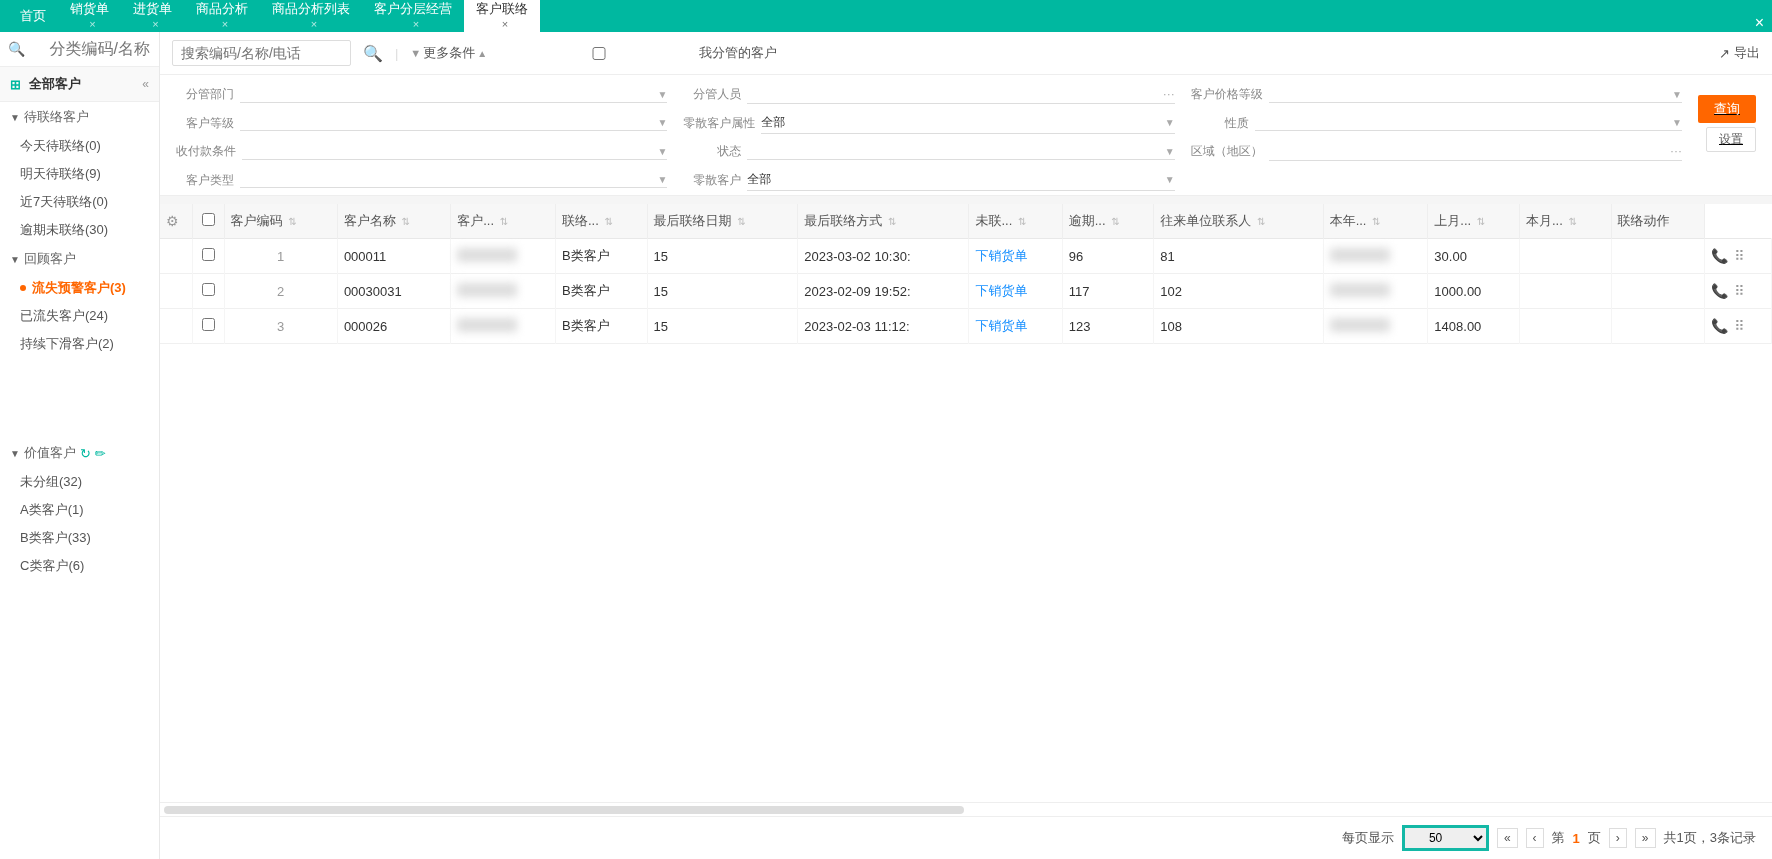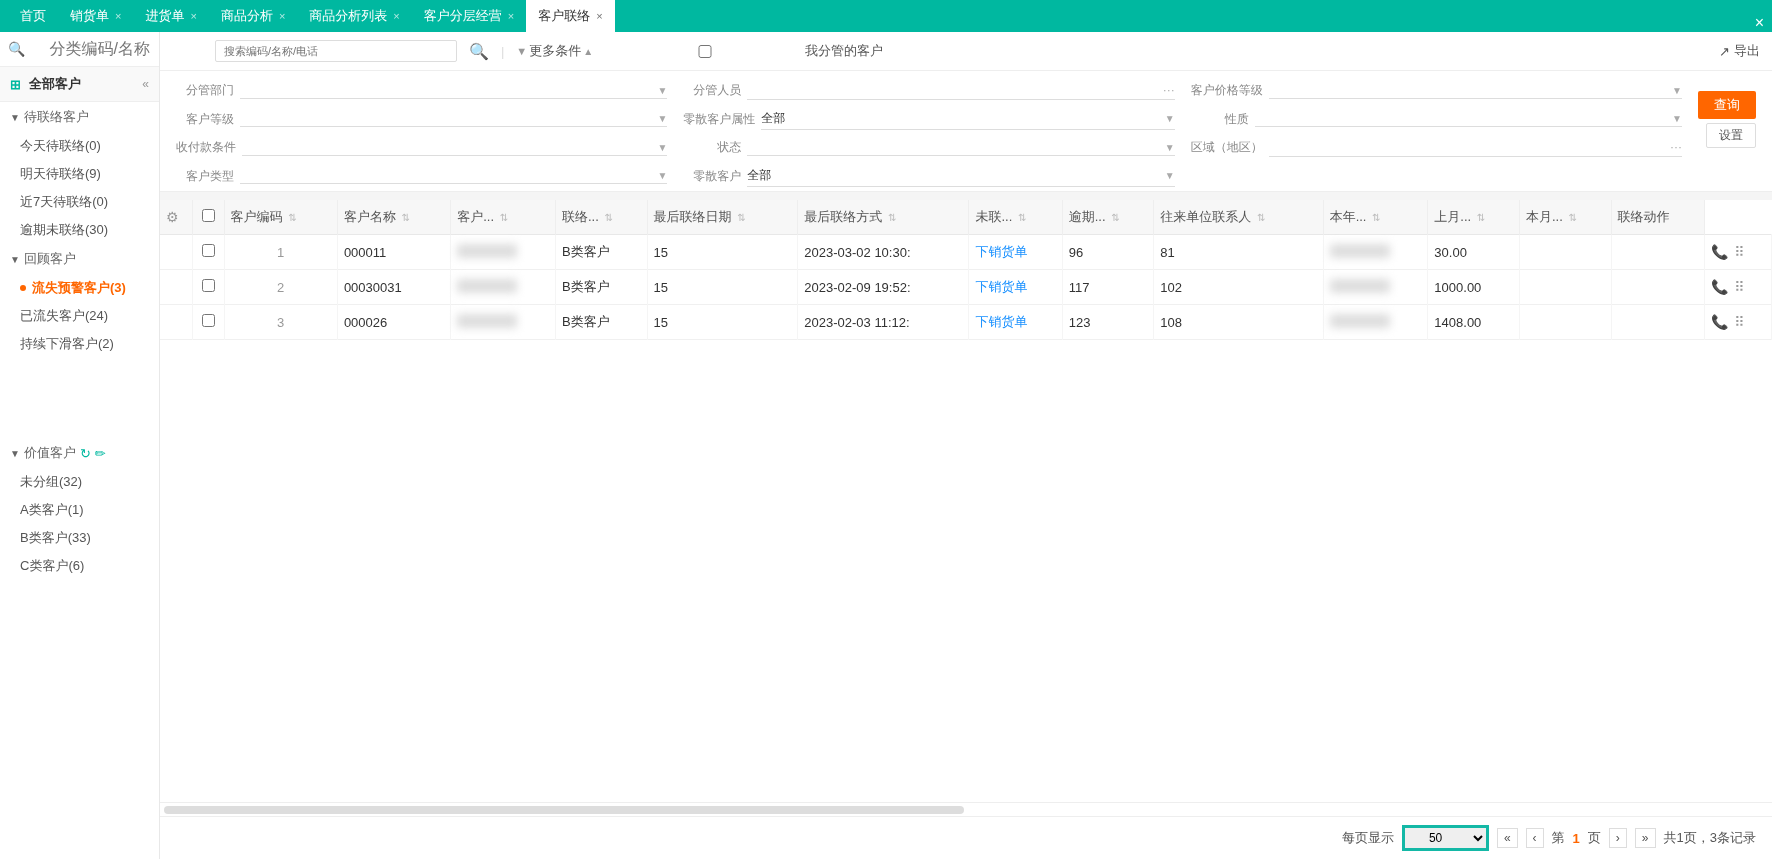--- a/index.html
+++ b/index.html
@@ -16,20 +16,21 @@
     }
     .top-nav .tab {
       display: flex;
       align-items: center;
       padding: 0 12px;
       height: 32px;
       cursor: pointer;
       font-size: 13px;
       color: white;
       white-space: nowrap;
+      flex-direction: column;
     }
     .top-nav .tab.active {
       background: white;
       color: #333;
     }
     .top-nav .tab .close-icon {
       margin-left: 6px;
       font-size: 11px;
       opacity: 0.7;
     }
@@ -221,20 +222,21 @@
       font-size: 12px;
     }
 
     
     .action-buttons {
       display: flex;
       flex-direction: column;
       gap: 4px;
       align-items: flex-end;
       justify-content: center;
+      text-decoration: underline;
     }
     .query-btn {
       background: #ff6600;
       color: white;
       border: none;
       padding: 5px 16px;
       font-size: 13px;
       cursor: pointer;
       border-radius: 2px;
     }
@@ -495,21 +497,21 @@
       <span>B类客户(33)</span>
     </div>
     <div class="sidebar-item">
       <span>C类客户(6)</span>
     </div>
   </div>
 
   <div class="content-area">
 
     <div class="search-bar">
-      <input type="text" style="border: 1px solid rgb(221, 221, 221); padding: 4px 28px 4px 8px; width: 242px; font-size: 11px; outline: none; border-radius: 2px; margin-left: 43px;" placeholder="搜索编码/名称/电话">
+      <input type="text" style="border: 1px solid rgb(221, 221, 221); padding: 4px 28px 4px 8px; width: 179px; font-size: 14px; outline: none; border-radius: 2px;" placeholder="搜索编码/名称/电话">
       <span class="search-btn">🔍</span>
       <span style="color:#ddd;">|</span>
       <div class="more-conditions">
         <span style="color:#999; font-size:11px;">▼</span>
         <span style="color:#555;">更多条件</span>
         <span style="color:#999; font-size:10px;">▲</span>
       </div>
       <div class="my-customers">
         <input type="checkbox" style="">
         <span>我分管的客户</span>

